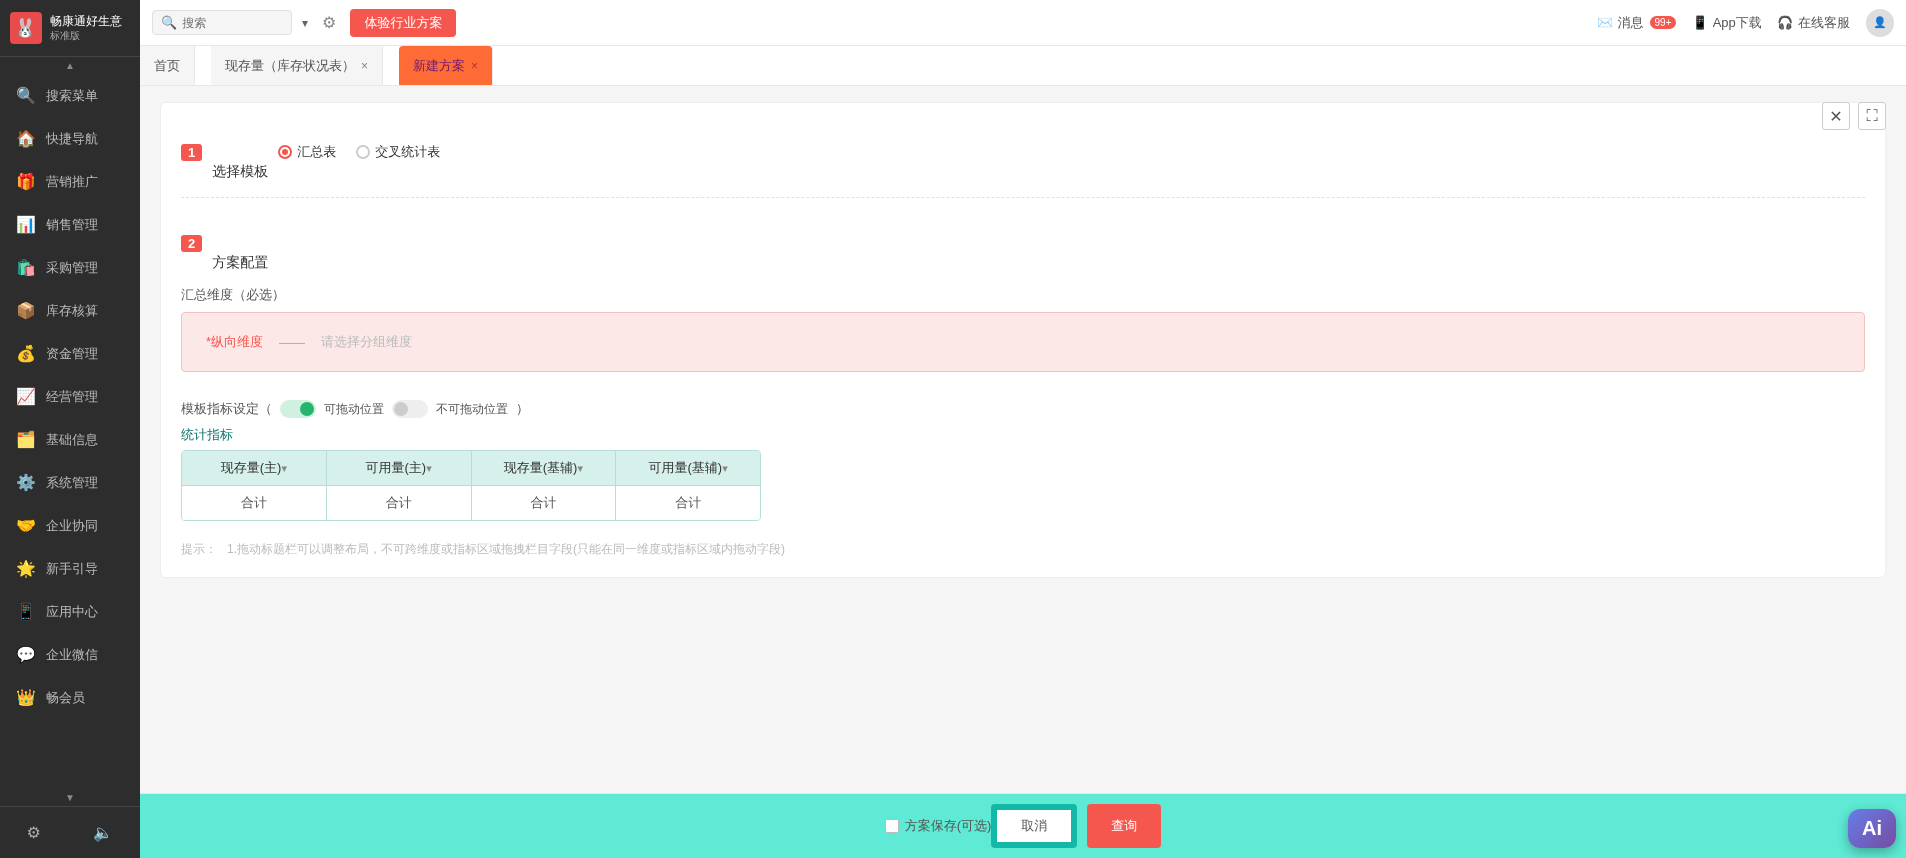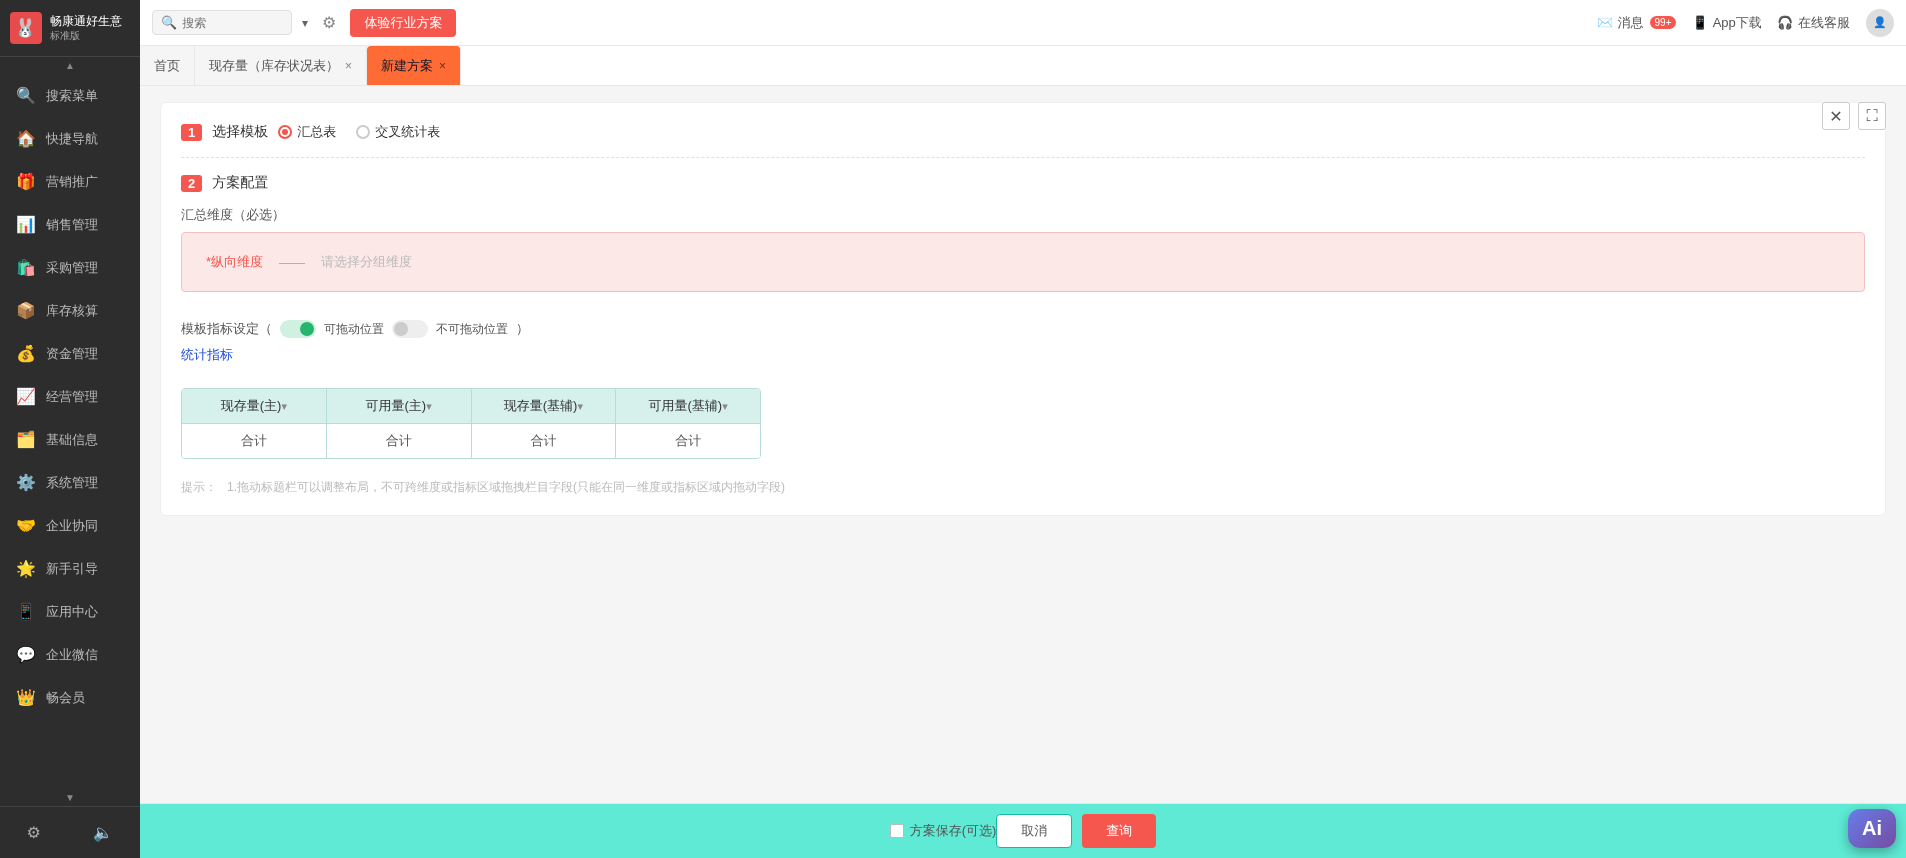--- a/index.html
+++ b/index.html
@@ -169,40 +169,41 @@
 
     
     .tabs-bar {
       height: 40px;
       background: #fff;
       display: flex;
       align-items: flex-end;
       padding: 0 0 0 0;
       border-bottom: 1px solid #e8e8e8;
       flex-shrink: 0;
+      gap: 16px;
     }
     .tab {
       display: flex;
       align-items: center;
       padding: 8px 14px;
       cursor: pointer;
       font-size: 13px;
       color: #555;
       border-right: 1px solid #e8e8e8;
       height: 100%;
       gap: 6px;
       background: #f5f5f5;
     }
     .tab:first-child {
       border-left: none;
       background: #f5f5f5;
     }
     .tab.active {
       background: #ff6b35;
-      color: #0f172a;
+      color: #701a75;
       border-top-left-radius: 4px;
       border-top-right-radius: 4px;
     }
     .tab-close {
       font-size: 12px;
       cursor: pointer;
       opacity: 0.7;
     }
 
     
@@ -265,20 +266,21 @@
       color: #fff;
       border-radius: 3px;
       padding: 1px 7px;
       font-size: 13px;
       font-weight: bold;
     }
     .step-title {
       font-size: 14px;
       color: #333;
       font-weight: 500;
+      margin-top: 40px;
     }
     .radio-group {
       display: flex;
       align-items: center;
       gap: 20px;
     }
     .radio-item {
       display: flex;
       align-items: center;
       gap: 5px;
@@ -383,24 +385,24 @@
       border-radius: 50%;
       background: #ccc;
     }
     .metrics-toggle-label {
       font-size: 12px;
       color: #555;
     }
 
     
     .stats-title {
-      color: #1d4ed8;
+      color: #0f766e;
       font-size: 13px;
       font-weight: 500;
-      margin-bottom: 24px;
+      margin-bottom: 6px;
     }
 
     
     .metrics-table {
       border: 1px solid #b8ddd8;
       border-radius: 4px;
       overflow: hidden;
       width: 580px;
     }
     .metrics-table-header {
@@ -471,21 +473,21 @@
       border: 1px solid #bbb;
       border-radius: 2px;
       background: #fff;
     }
     .bottom-btns {
       display: flex;
       gap: 10px;
     }
     .btn-cancel {
       padding: 7px 24px;
-      border: 1px solid #14b8a6;
+      border: 6px solid #14b8a6;
       background: #fff;
       border-radius: 4px;
       cursor: pointer;
       font-size: 13px;
       color: #555;
     }
     .btn-query {
       padding: 7px 24px;
       background: #f5564e;
       color: #fff;

